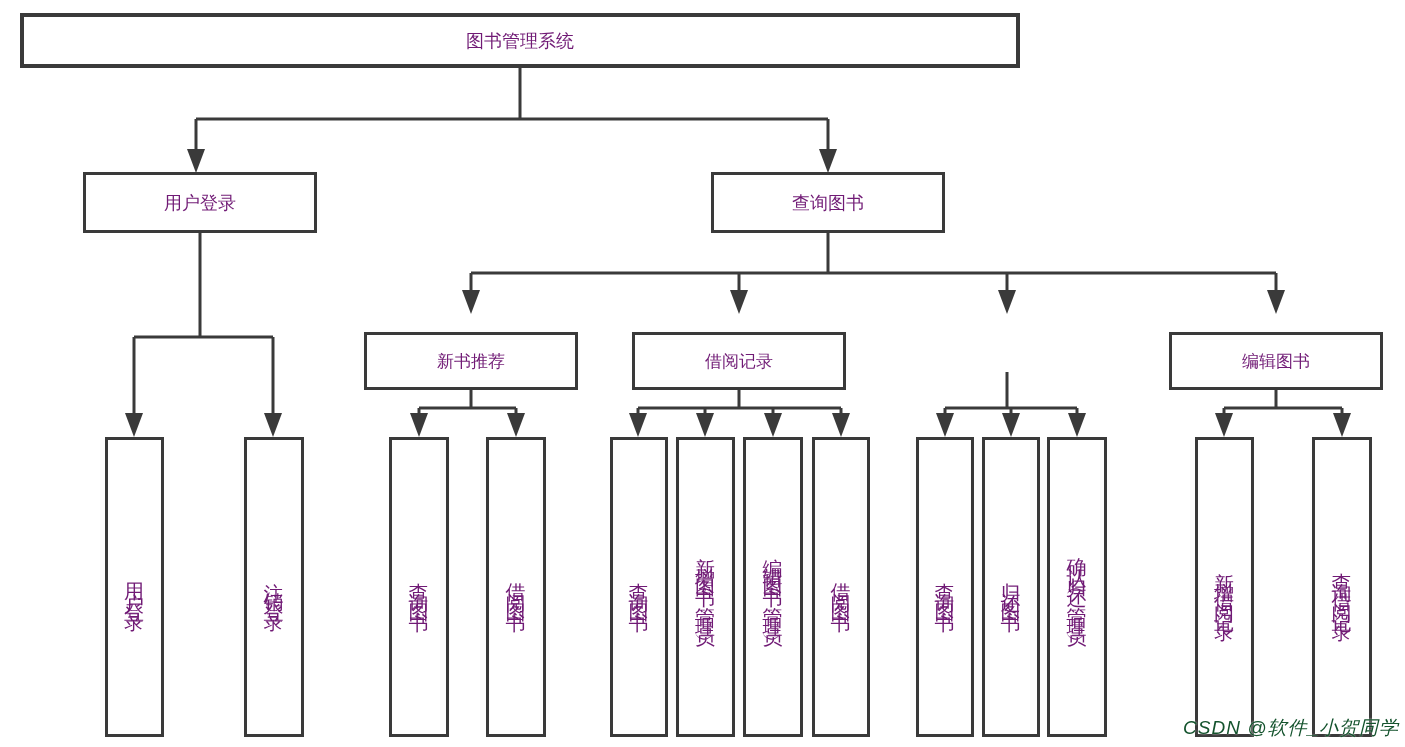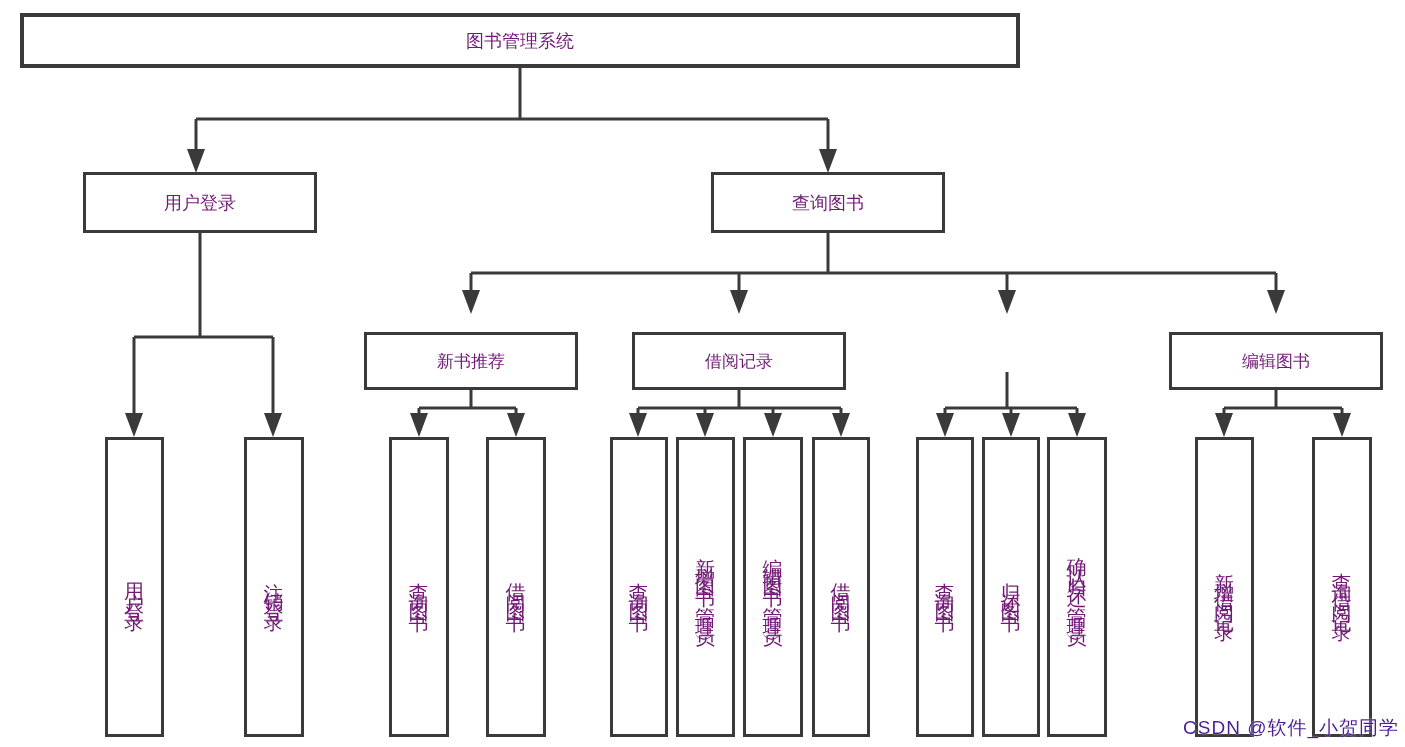--- a/index.html
+++ b/index.html
@@ -40,24 +40,25 @@
     writing-mode: vertical-rl;
     font-size: 20px;
     letter-spacing: 10px;
     line-height: 1;
   }
   #watermark {
     position: absolute;
     right: 6px;
     bottom: 6px;
     font-size: 19px;
-    color: #4c1d95;
+    color: #14532d;
     text-shadow: 0 0 2px rgba(255,255,255,0.9);
     z-index: 5;
     letter-spacing: 1px;
+    font-style: italic;
   }
   .ln { stroke: #3a3a3a; stroke-width: 3; fill: none; }
   .ah { fill: #3a3a3a; stroke: none; }
 </style>
 </head>
 <body>
 
 <div id="stage">
 
   <svg id="connectors" viewBox="0 0 1405 747" xmlns="http://www.w3.org/2000/svg">

